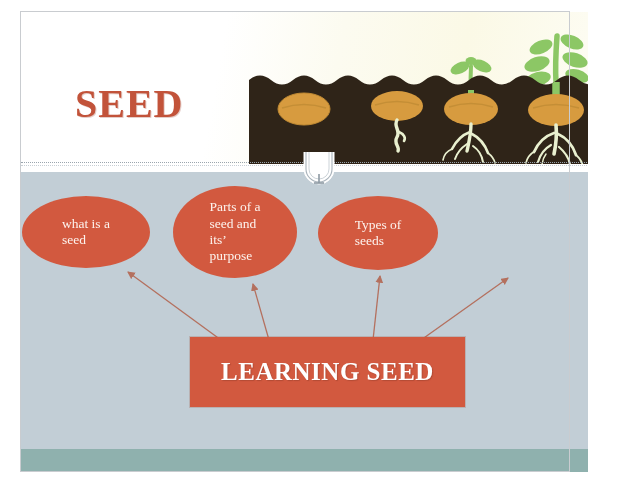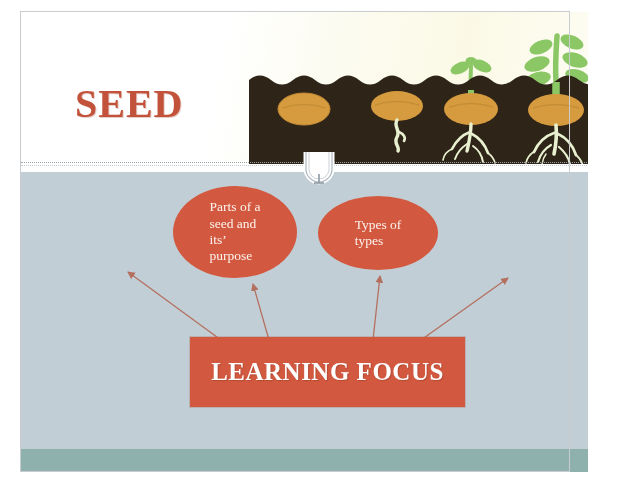--- a/index.html
+++ b/index.html
@@ -227,31 +227,35 @@
       <marker id="ah" markerWidth="7" markerHeight="7" refX="5.2" refY="3" orient="auto">
         <path d="M0,0 L6,3 L0,6 z" fill="#b4705e"></path>
       </marker>
     </defs>
     <line x1="200" y1="168" x2="107" y2="100" stroke="#b4705e" stroke-width="1.3" marker-end="url(#ah)"></line>
     <line x1="248" y1="168" x2="232" y2="112" stroke="#b4705e" stroke-width="1.3" marker-end="url(#ah)"></line>
     <line x1="352" y1="168" x2="359" y2="104" stroke="#b4705e" stroke-width="1.3" marker-end="url(#ah)"></line>
     <line x1="400" y1="168" x2="487" y2="106" stroke="#b4705e" stroke-width="1.3" marker-end="url(#ah)"></line>
   </svg>
 
+  <div class="ellipse" id="e0">
+    <span style="white-space:pre-line">what is a
+seed</span>
+  </div>
   <div class="ellipse" id="e1">
     <span style="white-space:pre-line">Parts of a
 seed and
 its’
 purpose</span>
   </div>
   <div class="ellipse" id="e2">
     <span style="white-space:pre-line">Types of
-types</span>
+seeds</span>
   </div>
 
   <div id="focus-box">
-    <span id="focus-label">LEARNING FOCUS</span>
+    <span id="focus-label">LEARNING SEED</span>
   </div>
 
   <div id="footer-strip"></div>
 
   <div id="frame"></div>
 </div>
 
 </body></html>

